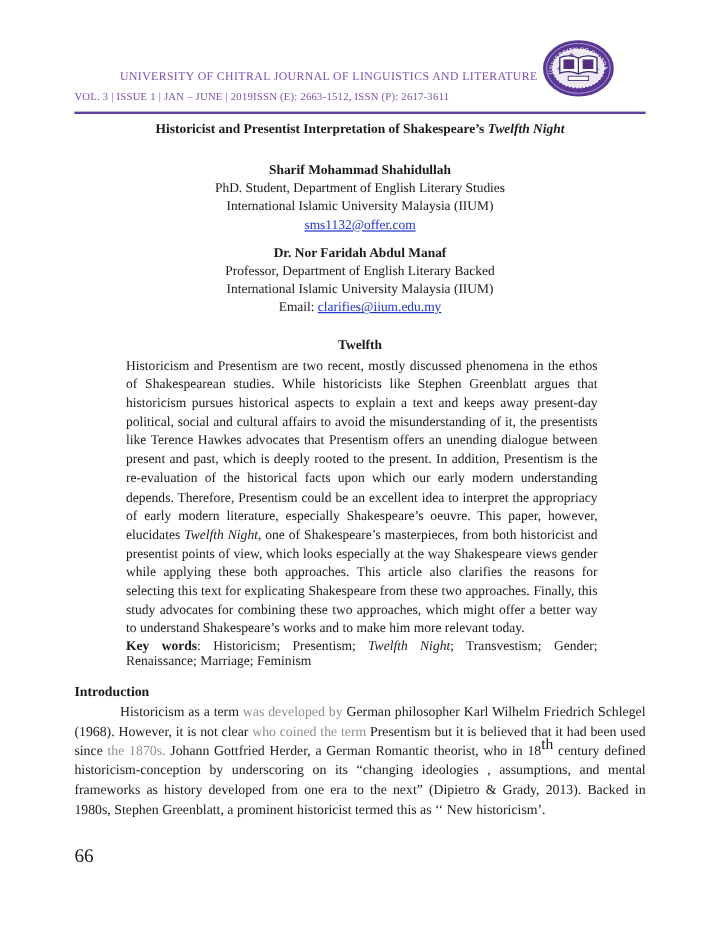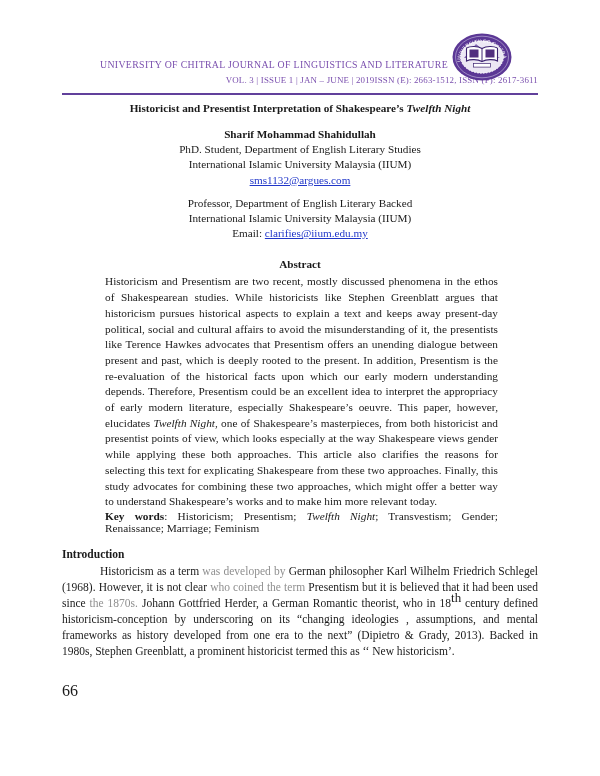--- a/index.html
+++ b/index.html
@@ -17,38 +17,38 @@
   .journal-line{
     font-size:9.8px;line-height:13px;
     color:var(--accent,#7a4fae);
     letter-spacing:.35px;
     padding-left:12px;
     width:400px;
     text-align:center;
   }
   .vol-row{
     margin-top:3px;
-    display:flex;justify-content:flex-end;
+    display:flex;justify-content:flex-start;
     font-size:8.9px;line-height:12px;
     color:var(--accent,#7a4fae);
     letter-spacing:.2px;
   }
   .header-rule{
     margin-top:7px;height:2px;background:#61409b;border:none;
   }
   .seal{
     position:absolute;left:452px;top:33px;width:60px;height:48px;
   }
   
   .article-title{
     margin-top:6px;text-align:center;
     font-size:11.2px;font-weight:bold;line-height:14px;
   }
   .article-title .it{font-style:italic;}
-  .author-block{margin-top:12px;text-align:center;font-size:11.2px;line-height:15.2px;}
+  .author-block{margin-top:20px;text-align:center;font-size:11.2px;line-height:15.2px;}
   .author-block + .author-block{margin-top:8px;}
   .author-name{font-weight:bold;}
   a.email{color:#2036c9;text-decoration:underline;cursor:pointer;}
   
   .abstract-heading{margin-top:16px;text-align:center;font-weight:bold;font-size:11.2px;line-height:15px;}
   .abstract-body{
     margin:2px 40px 0 43px;
     font-size:11.3px;line-height:15.7px;
     text-align:justify;
   }
@@ -96,30 +96,31 @@
   <div class="header-rule"></div>
 
   <div class="article-title">
     <span>Historicist and Presentist Interpretation of Shakespeare’s </span><span class="it">Twelfth Night</span>
   </div>
 
   <div class="author-block">
     <div class="author-name">Sharif Mohammad Shahidullah</div>
     <div>PhD. Student, Department of English Literary Studies</div>
     <div>International Islamic University Malaysia (IIUM)</div>
-    <div><span></span><a class="email">sms1132@argues.com</a></div>
+    <div><span></span><a class="email">sms1132@offer.com</a></div>
   </div>
 
   <div class="author-block">
+    <div class="author-name">Dr. Nor Faridah Abdul Manaf</div>
     <div>Professor, Department of English Literary Backed</div>
     <div>International Islamic University Malaysia (IIUM)</div>
     <div><span>Email: </span><a class="email">clarifies@iium.edu.my</a></div>
   </div>
 
-  <div class="abstract-heading">Abstract</div>
+  <div class="abstract-heading">Twelfth</div>
   <p class="abstract-body" style="margin-top:2px;margin-bottom:0;"><span>Historicism and Presentism are two recent, mostly discussed phenomena in the ethos of Shakespearean studies. While historicists like Stephen Greenblatt argues that historicism pursues historical aspects to explain a text and keeps away present-day political, social and cultural affairs to avoid the misunderstanding of it, the presentists like Terence Hawkes advocates that Presentism offers an unending dialogue between present and past, which is deeply rooted to the present. In addition, Presentism is the re-evaluation of the historical facts upon which our early modern understanding depends. Therefore, Presentism could be an excellent idea to interpret the appropriacy of early modern literature, especially Shakespeare’s oeuvre. This paper, however, elucidates </span><span class="it">Twelfth Night</span><span>, one of Shakespeare’s masterpieces, from both historicist and presentist points of view, which looks especially at the way Shakespeare views gender while applying these both approaches. This article also clarifies the reasons for selecting this text for explicating Shakespeare from these two approaches. Finally, this study advocates for combining these two approaches, which might offer a better way to understand Shakespeare’s works and to make him more relevant today.</span></p>
   <p class="keywords" style="margin-top:0;margin-bottom:0;"><span class="kw-label">Key words</span><span>: Historicism; Presentism; </span><span class="it">Twelfth Night</span><span>; Transvestism; Gender; Renaissance; Marriage; Feminism</span></p>
 
   <div class="section-heading">Introduction</div>
   <p class="intro-body" style="margin-top:1px;margin-bottom:0;"><span>Historicism as a term </span><span class="light">was developed by</span><span> German philosopher Karl Wilhelm Friedrich Schlegel (1968). However, it is not clear </span><span class="light">who coined the term</span><span> Presentism but it is believed that it had been used since </span><span class="light">the 1870s.</span><span> Johann Gottfried Herder, a German Romantic theorist, who in 18</span><sup>th</sup><span> century defined historicism-conception by underscoring on its “changing ideologies , assumptions, and mental frameworks as history developed from one era to the next” (Dipietro &amp; Grady, 2013). Backed in 1980s, Stephen Greenblatt, a prominent historicist termed this as ‘‘ New historicism’.</span></p>
 
   <div class="page-number">66</div>
 
 </div>
 

